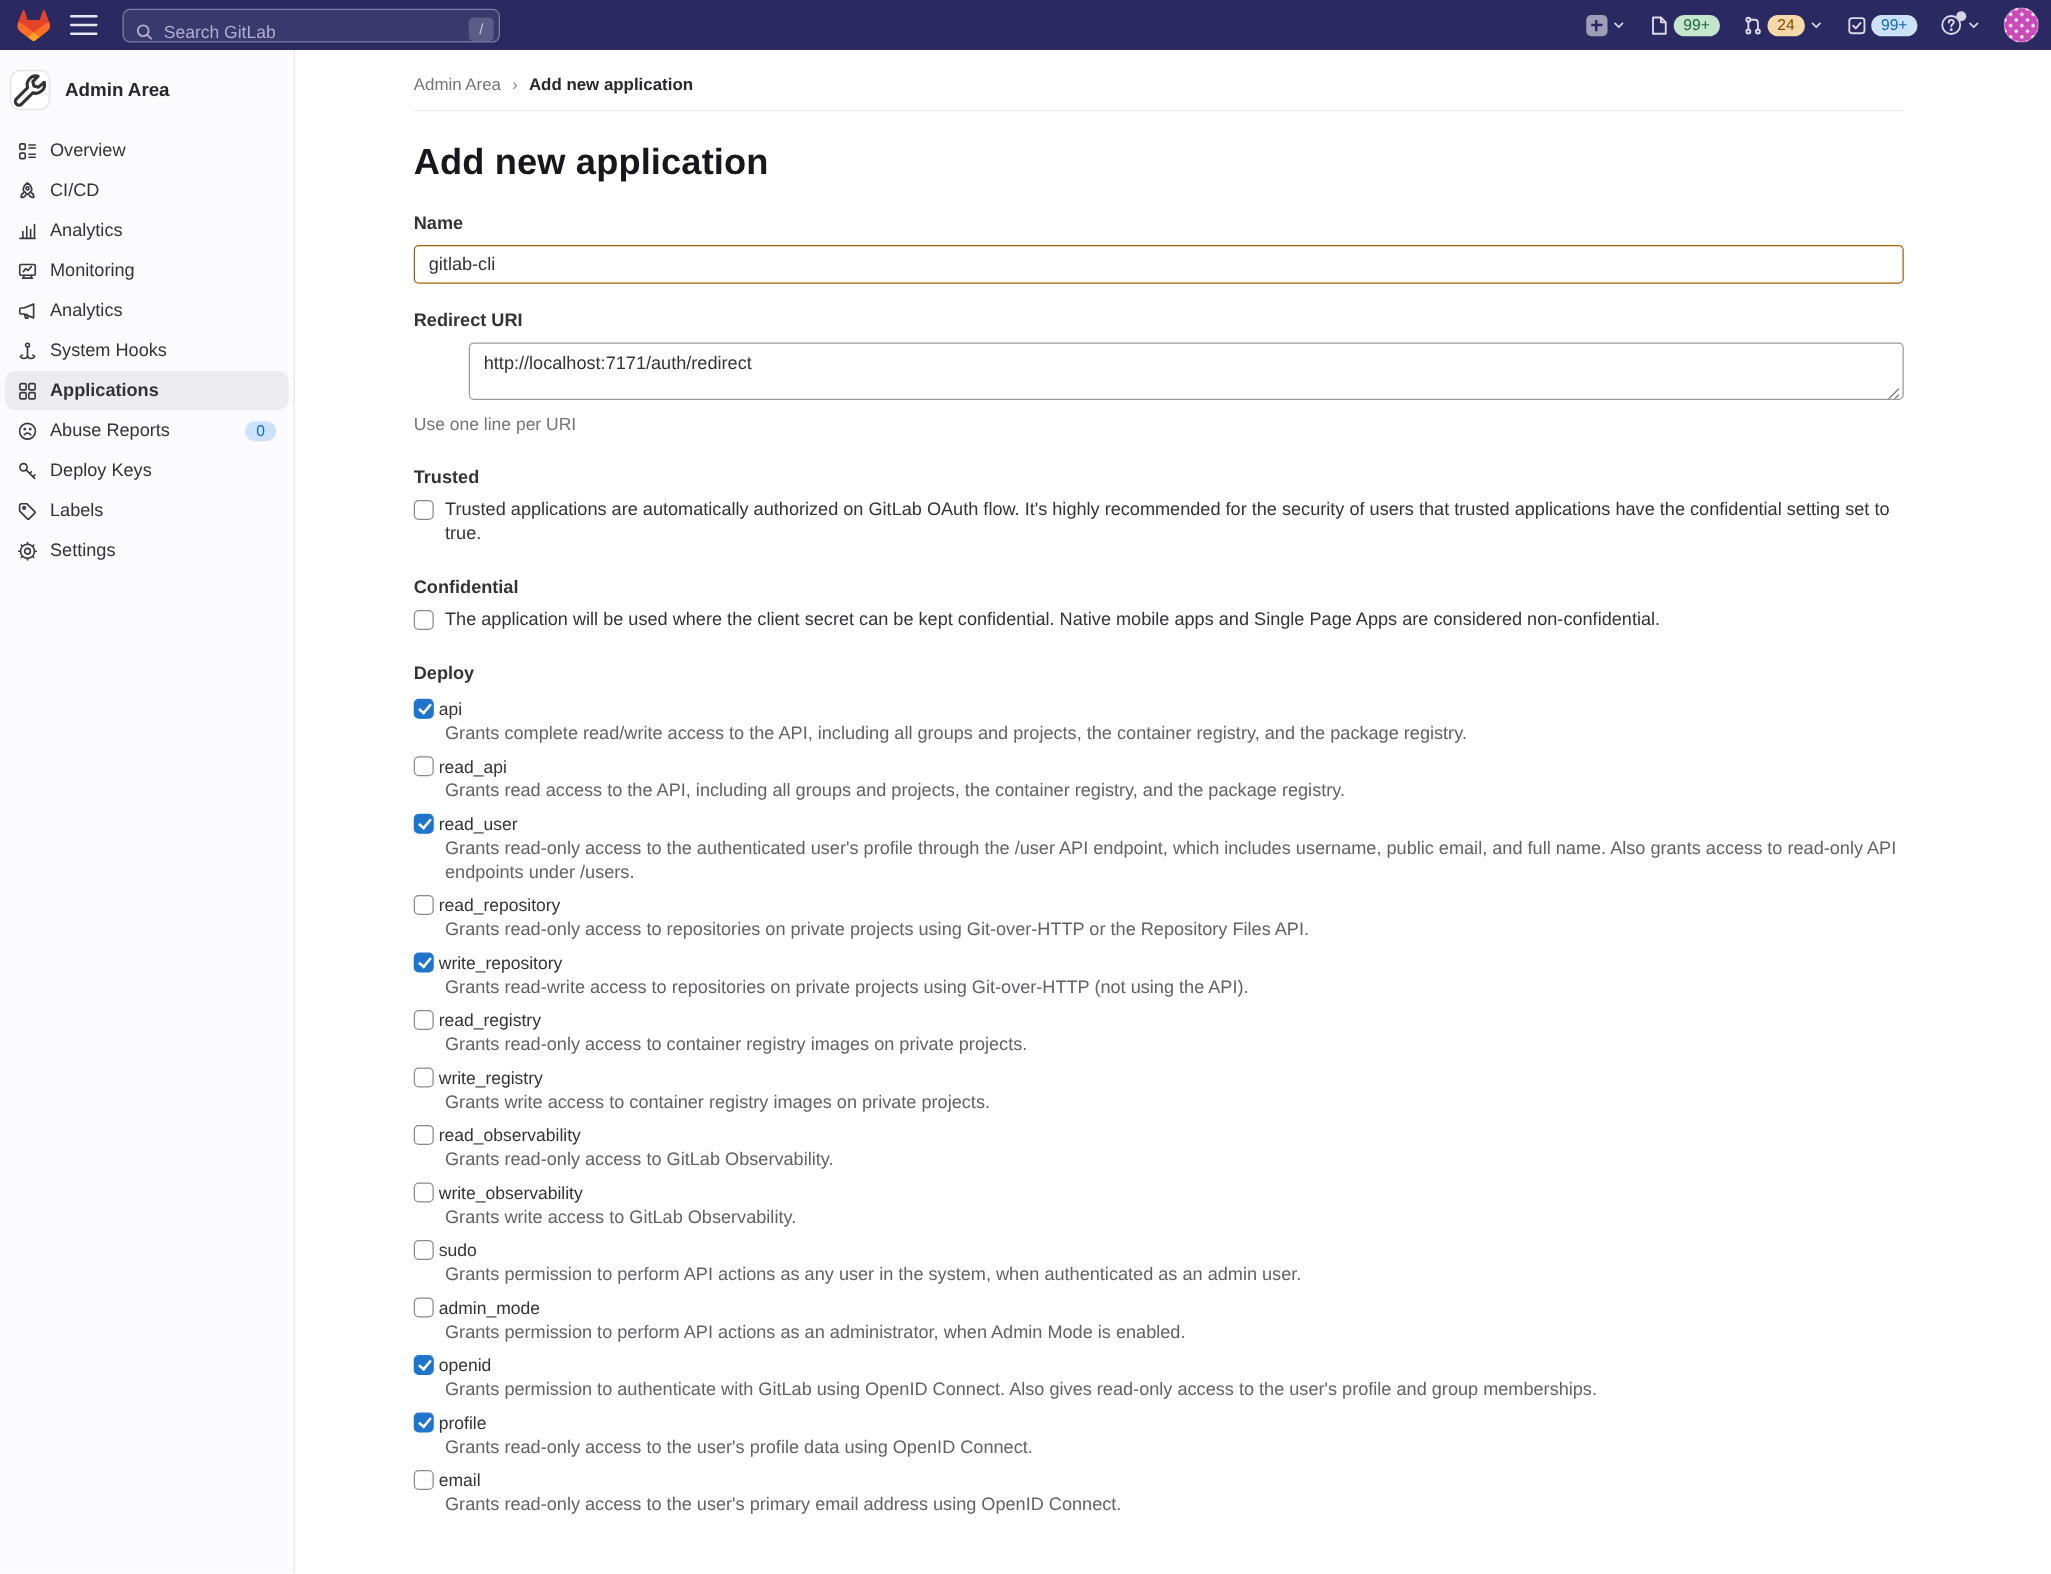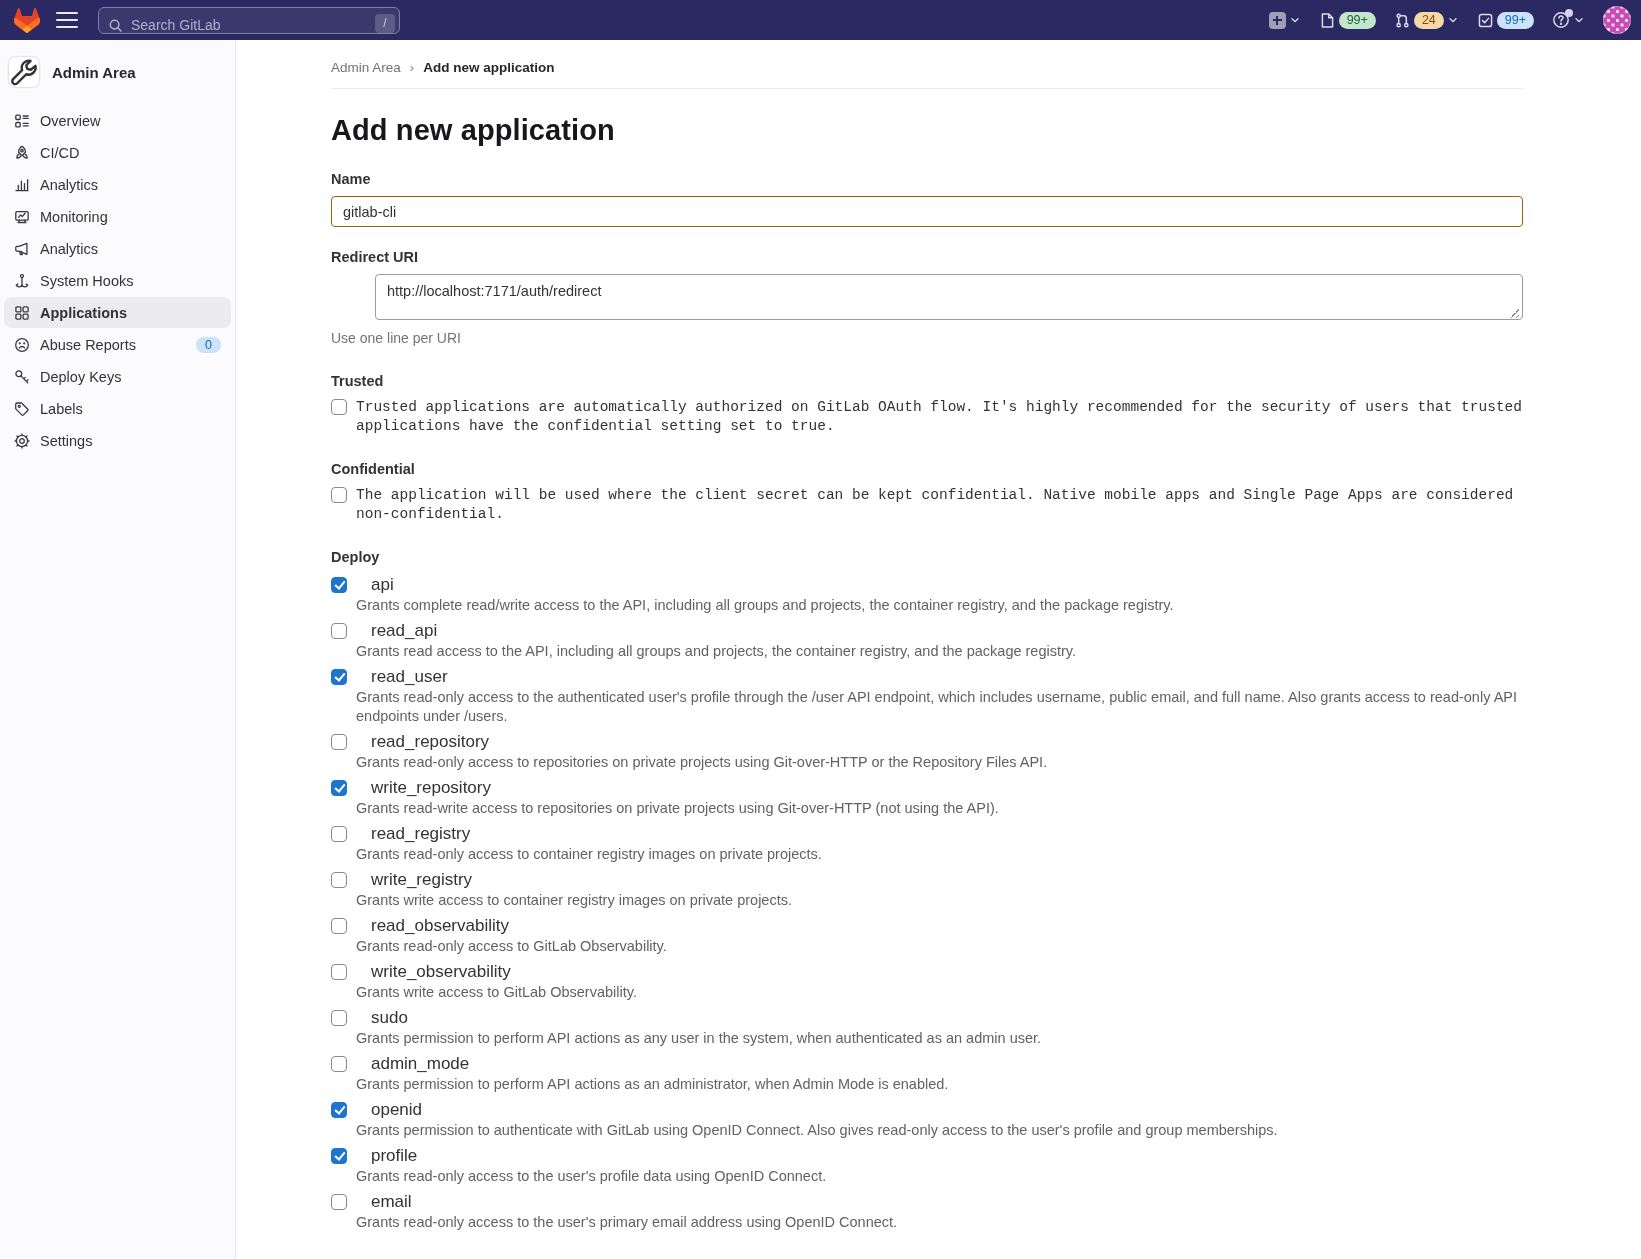--- a/index.html
+++ b/index.html
@@ -102,33 +102,33 @@
     padding:7px 11px; font-size:14.5px; color:#333238; font-family:inherit;
     resize:none; overflow:hidden; line-height:19px; background:#fff;
   }
   .resize-grip { position:absolute; right:4px; bottom:5px; width:9px; height:9px; pointer-events:none;
     background:
       linear-gradient(135deg, transparent 0 50%, #8a8a8f 50% 58%, transparent 58% 100%) top left/9px 9px no-repeat,
       linear-gradient(135deg, transparent 0 78%, #8a8a8f 78% 86%, transparent 86% 100%) top left/9px 9px no-repeat;
   }
   .help-text { color:#737278; font-size:14px; margin-top:7px; }
 
-  .check-row { display:flex; align-items:flex-start; gap:9px; font-size:14.5px; line-height:19px;font-family:Liberation Mono, monospace; }
+  .check-row { display:flex; align-items:flex-start; gap:9px; font-size:14.5px; line-height:19px; }
   .checkbox {
     width:16px; height:16px; flex:none; border:1px solid #89888d; border-radius:4px;
     background:#fff; position:relative; margin-top:1px; cursor:pointer;
   }
   .checkbox.checked { background:var(--accent,#1f75cb); border-color:var(--accent,#1f75cb); }
   .checkbox.checked::after {
     content:""; position:absolute; left:4.5px; top:1.5px; width:4px; height:8px;
     border:solid #fff; border-width:0 2px 2px 0; transform:rotate(40deg);
   }
 
   .scope-item { margin-bottom:3px; }
-  .scope-head { display:flex; align-items:center; gap:24px; height:21px; font-size:17px; }
+  .scope-head { display:flex; align-items:center; gap:4px; height:21px; font-size:14px; }
   .scope-head .checkbox { margin-top:0; }
   .scope-desc { margin:1px 0 5px 25px; color:#626168; font-size:14.5px; line-height:19px; }
 
   .icon-svg { display:block; }
 </style>
 </head>
 <body>
 
 <header class="navbar">
   <div class="nav-left">

